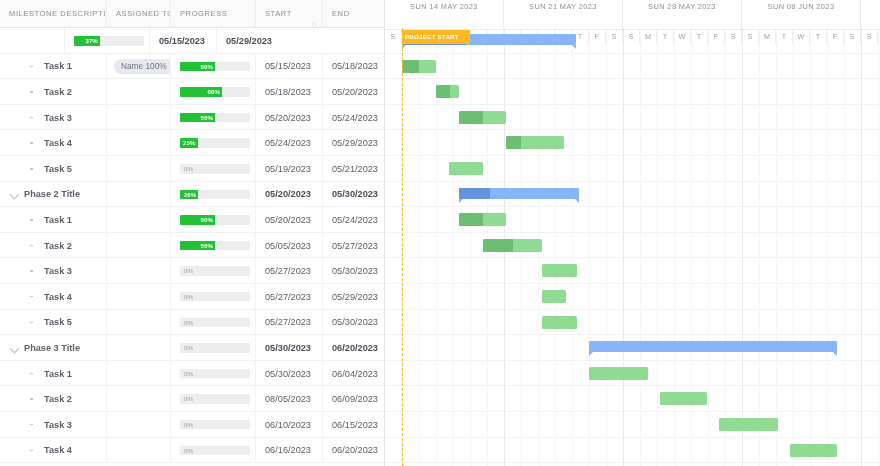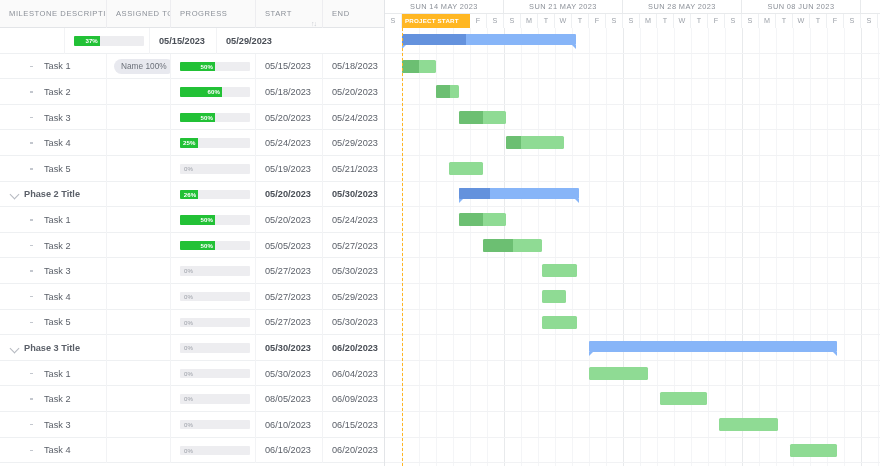--- a/index.html
+++ b/index.html
@@ -45,21 +45,21 @@
   }
 
   .grid-row { display: flex; height: 25.6px; border-bottom: 1px solid #eef0f2; }
   .gc {
     height: 25.6px; display: flex; align-items: center;
     font-size: 9.2px; color: #5b6069; overflow: hidden;
     white-space: nowrap;
   }
   .gc + .gc { border-left: 1px solid #f2f3f5; }
 
-  .gc.c-desc { padding-left: 9px; }
+  .gc.c-desc { padding-left: 9px; font-weight: bold; }
   .gc.c-assign { padding-left: 7px; }
   .gc.c-prog { padding-left: 9px; }
   .gc.c-start, .gc.c-end { padding-left: 9px; color: #5b6069; text-align: right; }
 
   .row-phase .gc { font-weight: bold; color: #4a4f57; }
   .row-phase .gc.c-start, .row-phase .gc.c-end { font-weight: bold; }
 
   .chevron {
     width: 11px; height: 11px; flex: 0 0 11px;
     margin-right: 4px; position: relative; cursor: pointer;
@@ -101,21 +101,21 @@
     letter-spacing: .1px;
   }
   .pbar-txt.zero { color: #9a9ea6; left: 4px; font-weight: normal; }
 
   
   #tl {
     flex: 1 1 auto; position: relative;
     background: #fff; overflow: hidden;
   }
   .tl-head { height: 28px; position: relative; }
-  .tl-weeks { display: flex; height: 14px; }
+  .tl-weeks { display: flex; height: 30px; }
   .wk {
     flex: 0 0 119px; width: 119px;
     border-right: 1px solid #e8eaec;
     border-bottom: 1px solid #e8eaec;
     font-size: 7.4px; letter-spacing: .4px;
     color: #8b9098; text-align: center;
     line-height: 14px; white-space: nowrap;
     background: #fff; overflow: hidden;
   }
   .tl-days { display: flex; height: 14px; border-bottom: 1px solid #e3e5e8; }

